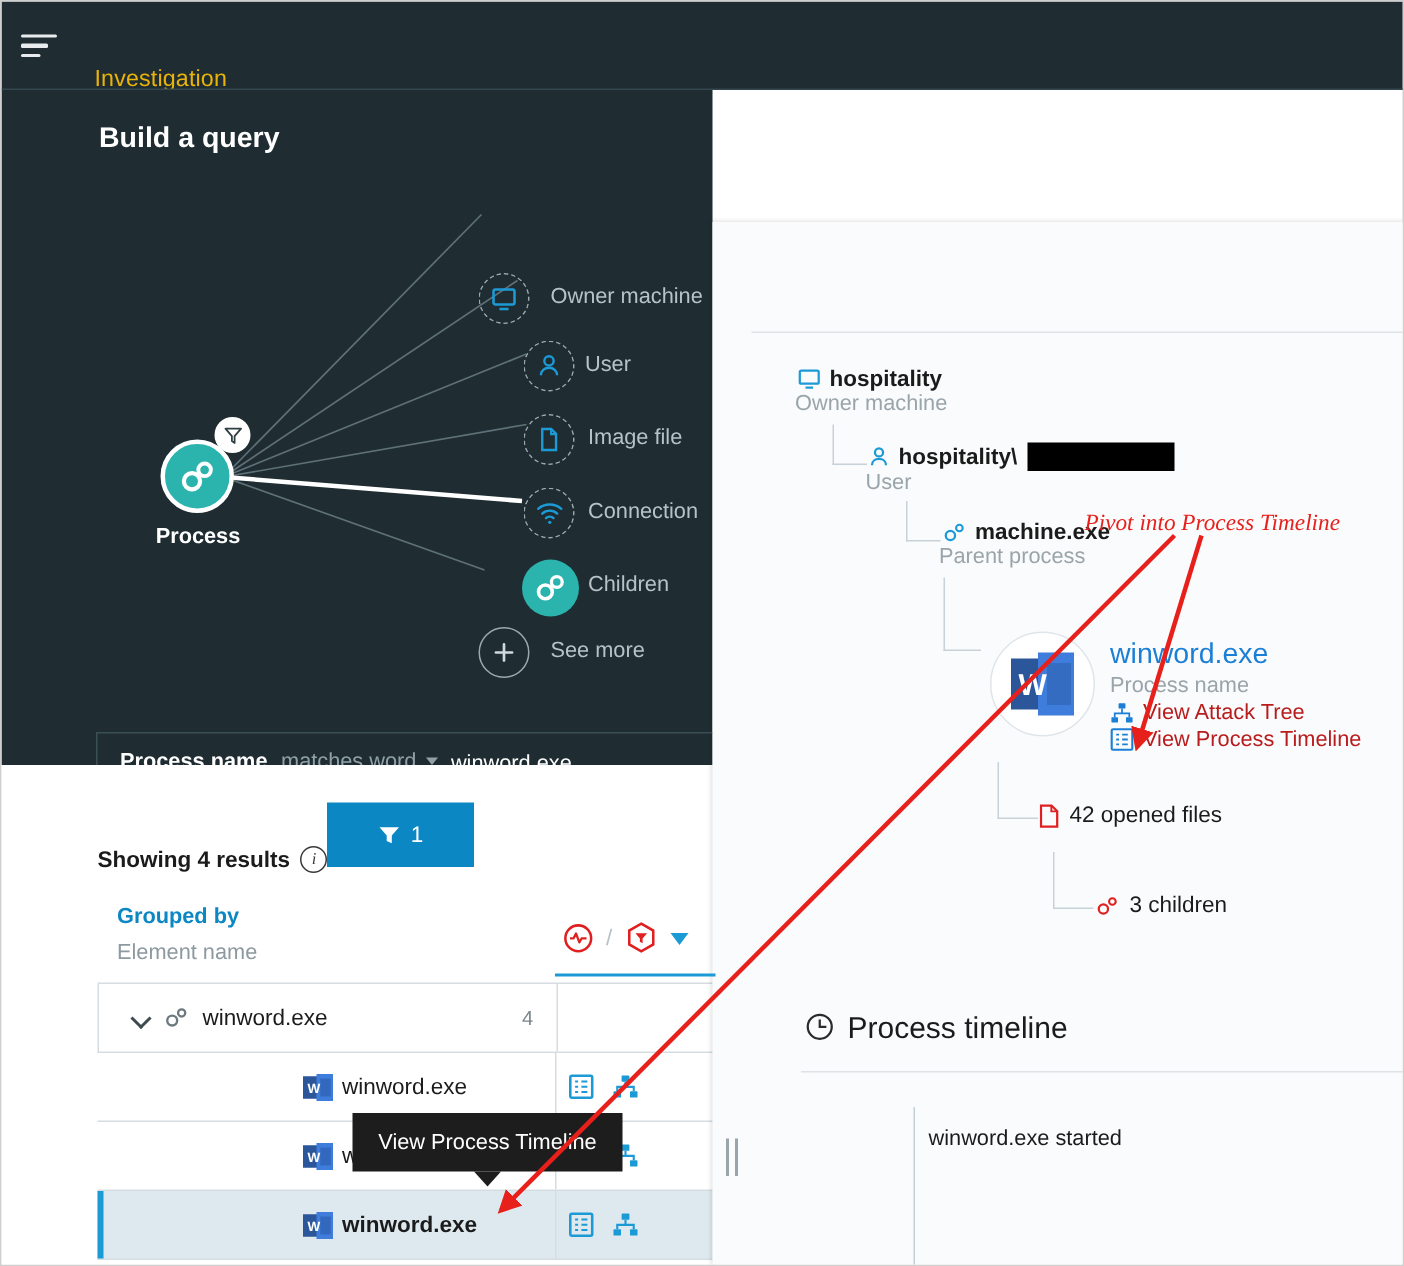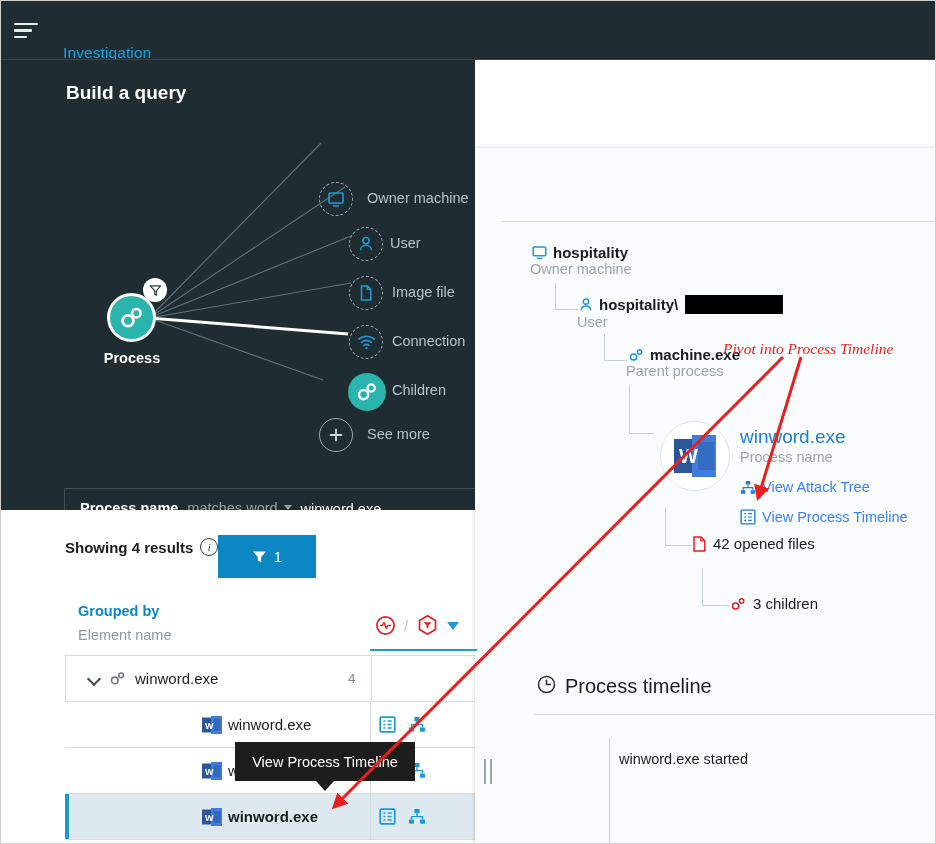--- a/index.html
+++ b/index.html
@@ -16,21 +16,21 @@
   .topbar{
     position:absolute;left:0;top:0;width:936px;height:59px;
     background:#1f2d33;
     display:flex;align-items:center;
   }
   .hamburger{margin-left:13px;width:26px;height:20px;display:flex;flex-direction:column;justify-content:center;gap:4px;cursor:pointer;}
   .hamburger i{display:block;height:2.5px;background:#e8ecee;border-radius:1px;}
   .hamburger i:nth-child(1){width:24px;}
   .hamburger i:nth-child(2){width:18px;}
   .hamburger i:nth-child(3){width:13px;}
-  .topbar-title{color:#0ea5e9;font-size:15.5px;margin-left:23px;letter-spacing:.1px;margin-top:45px;}
+  .topbar-title{color:#eab308;font-size:15.5px;margin-left:23px;letter-spacing:.1px;margin-top:45px;}
   .topbar-sep{position:absolute;left:0;top:58px;width:936px;height:1px;background:#35474e;}
 
   
   .querypanel{
     position:absolute;left:0;top:59px;width:474px;height:450px;
     background:#1f2d33;overflow:hidden;
   }
   .build-title{position:absolute;left:65px;top:22px;color:#ffffff;font-size:19px;font-weight:bold;}
   .qp-actions{position:absolute;left:65px;top:55px;display:flex;gap:47px;align-items:center;}
   .qp-action{display:flex;align-items:center;gap:7px;color:#1c9ad6;font-size:14.5px;cursor:pointer;}
@@ -67,21 +67,21 @@
   .q-field{color:#ffffff;font-size:14.5px;font-weight:bold;border-bottom:1.5px solid #7c8f96;padding-bottom:2px;}
   .q-op{color:#90a1a8;font-size:14.5px;border-bottom:1.5px solid #7c8f96;padding-bottom:2px;display:flex;align-items:center;gap:6px;cursor:pointer;}
   .q-op .caret{border-left:4px solid transparent;border-right:4px solid transparent;border-top:5px solid #90a1a8;display:inline-block;}
   .q-value{color:#ffffff;font-size:14.5px;}
 
   
   .results{
     position:absolute;left:0;top:509px;width:474px;height:334px;background:#ffffff;
     overflow:hidden;
   }
-  .showing{position:absolute;left:64px;top:28px;display:flex;align-items:center;gap:7px;}
+  .showing{position:absolute;left:64px;top:54px;display:flex;align-items:center;gap:7px;}
   .showing-text{font-size:15px;font-weight:bold;color:#1b1b1b;}
   .info-icon{width:16px;height:16px;border-radius:50%;border:1.4px solid #3a3a3a;display:flex;align-items:center;justify-content:center;font-size:11px;font-style:italic;color:#3a3a3a;font-family:"Liberation Serif",serif;cursor:pointer;}
   .filter-btn{
     position:absolute;left:217px;top:534px;width:98px;height:43px;background:#0b87c3;
     display:flex;align-items:center;justify-content:center;gap:7px;color:#ffffff;font-size:15px;cursor:pointer;
   }
   .grouped-by{position:absolute;left:77px;top:93px;color:#0b87c3;font-size:14.5px;font-weight:bold;}
   .element-name{position:absolute;left:77px;top:117px;color:#8d9aa0;font-size:14.5px;}
   .hdr-icons{position:absolute;left:374px;top:613px;display:flex;align-items:center;gap:8px;}
   .hdr-slash{color:#b9c2c6;font-size:15px;}
@@ -134,21 +134,21 @@
 
   .redact{display:inline-block;width:98px;height:19px;background:#000000;vertical-align:-3px;margin-left:1px;}
 
   .wordbig{
     position:absolute;left:659px;top:420px;width:68px;height:68px;border-radius:50%;
     background:#ffffff;border:1px solid #dfe5e9;display:flex;align-items:center;justify-content:center;
   }
   .proc-block{position:absolute;left:739px;top:425px;}
   .proc-name{font-size:19px;color:#1c7fd6;cursor:pointer;}
   .proc-sub{font-size:14.5px;color:#9aa5ab;margin-top:1px;}
-  .proc-link{display:flex;align-items:center;gap:6px;color:#3b82f6;font-size:14.5px;margin-top:14px;cursor:pointer;}
+  .proc-link{display:flex;align-items:center;gap:6px;color:#b91c1c;font-size:14.5px;margin-top:2px;cursor:pointer;}
   .timeline-title{font-size:20px;color:#1b1b1b;}
   .timeline-entry{font-size:14.5px;color:#1b1b1b;padding:13px 0 0 9px;}
 
   
   .annotation{position:absolute;left:0;top:0;width:936px;height:844px;pointer-events:none;z-index:50;}
   .anno-text{
     position:absolute;left:722px;top:339px;color:#e8201b;font-size:15.5px;font-style:italic;
     font-family:"Liberation Serif", serif;white-space:nowrap;
   }
 </style>

